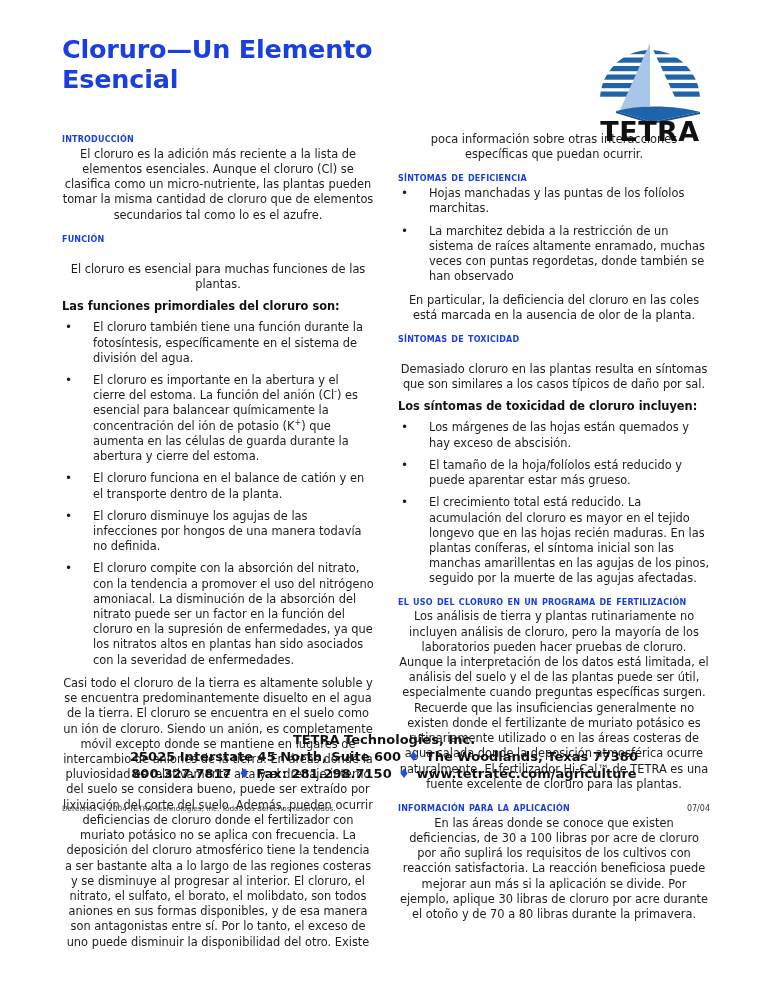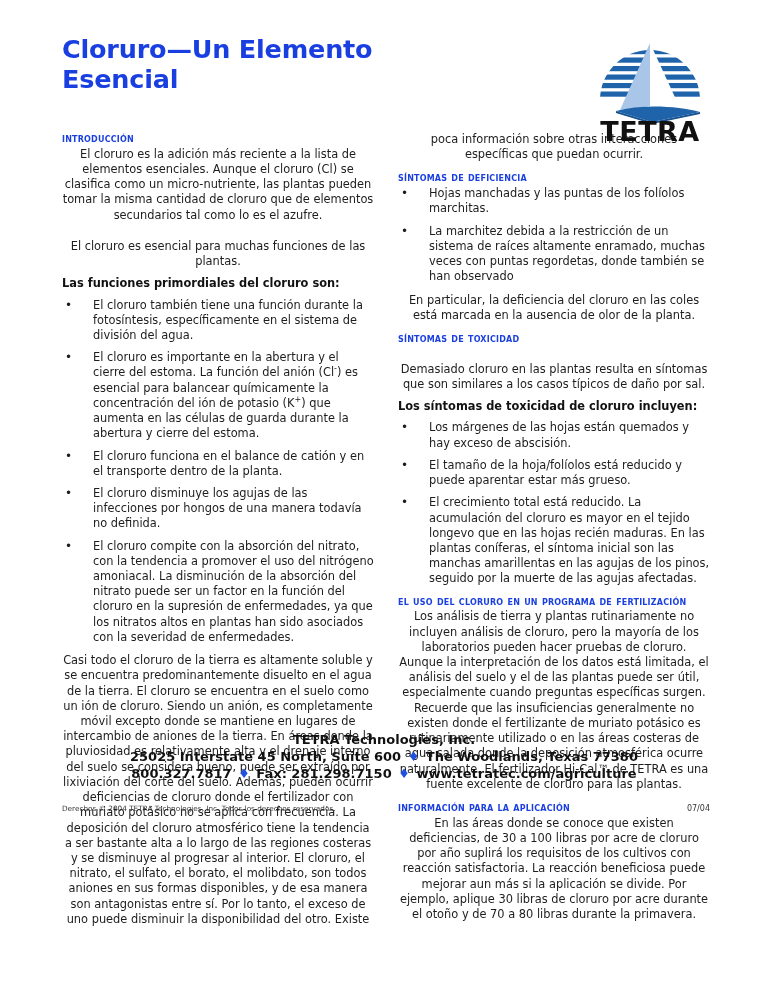--- a/index.html
+++ b/index.html
@@ -109,20 +109,21 @@
     </div>
   </div>
 
   <div class="cols">
 
     <div class="col">
 
       <h2 class="sect">Introducción</h2>
       <p class="body">El cloruro es la adición más reciente a la lista de elementos esenciales. Aunque el cloruro (Cl) se clasifica como un micro-nutriente, las plantas pueden tomar la misma cantidad de cloruro que de elementos secundarios tal como lo es el azufre.</p>
 
+      <h2 class="sect">Función</h2>
       <p class="body tight">El cloruro es esencial para muchas funciones de las plantas.</p>
       <p class="lead">Las funciones primordiales del cloruro son:</p>
       <ul class="bul">
         <li>El cloruro también tiene una función durante la fotosíntesis, específicamente en el sistema de división del agua.</li>
         <li>El cloruro es importante en la abertura y el cierre del estoma. La función del anión (Cl<sup>-</sup>) es esencial para balancear químicamente la concentración del ión de potasio (K<sup>+</sup>) que aumenta en las células de guarda durante la abertura y cierre del estoma.</li>
         <li>El cloruro funciona en el balance de catión y en el transporte dentro de la planta.</li>
         <li>El cloruro disminuye los agujas de las infecciones por hongos de una manera todavía no definida.</li>
         <li>El cloruro compite con la absorción del nitrato, con la tendencia a promover el uso del nitrógeno amoniacal. La disminución de la absorción del nitrato puede ser un factor en la función del cloruro en la supresión de enfermedades, ya que los nitratos altos en plantas han sido asociados con la severidad de enfermedades.</li>
       </ul>
 

